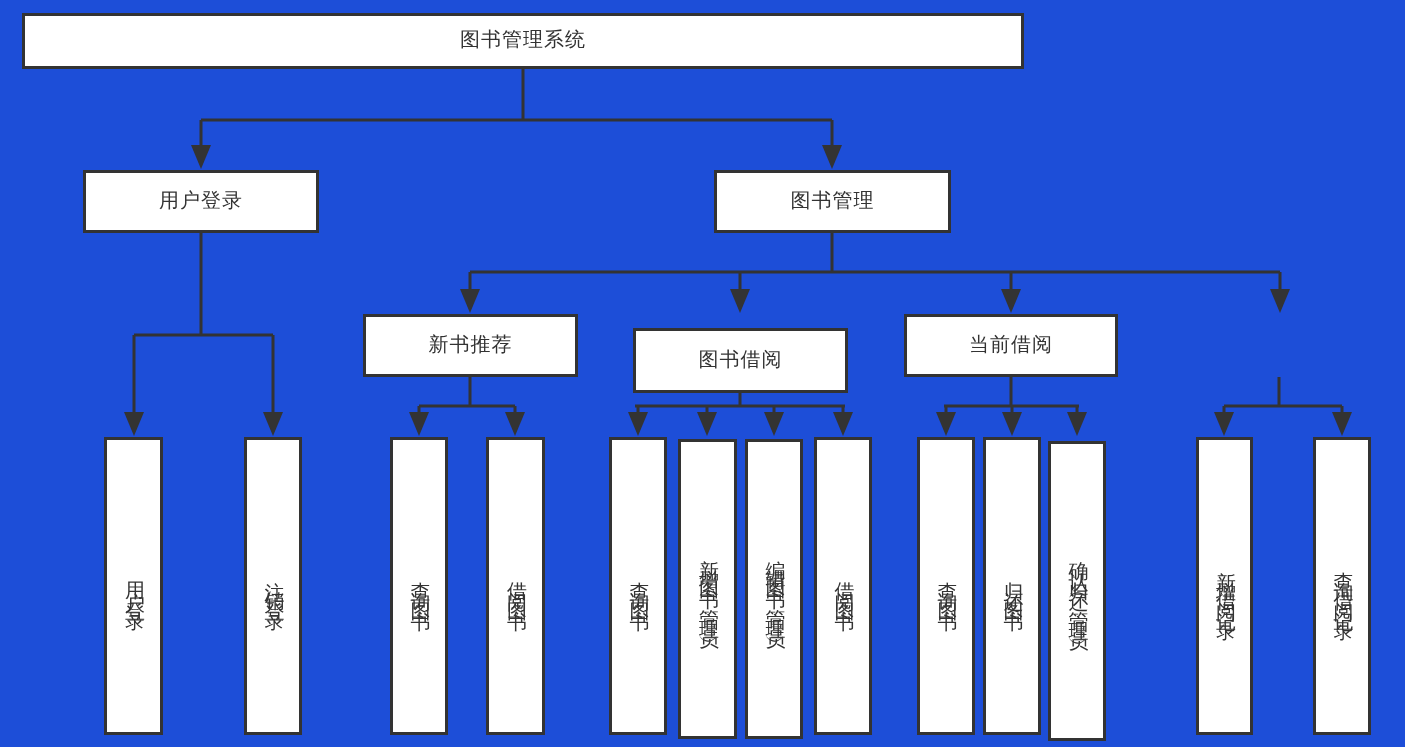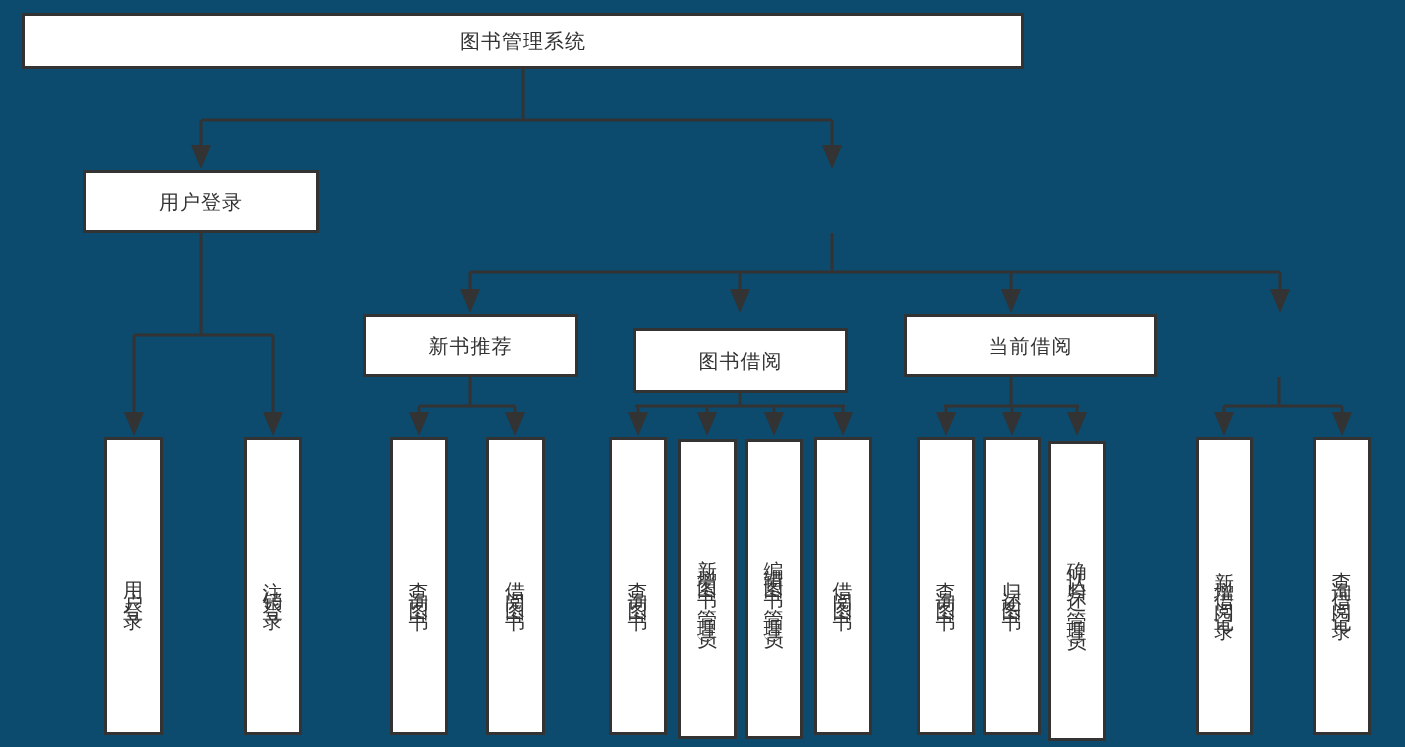--- a/index.html
+++ b/index.html
@@ -1,21 +1,21 @@
 <!DOCTYPE html>
 <html><head>
 <meta charset="utf-8">
 <style>
   html, body { margin: 0; padding: 0; background: #ffffff; }
   #stage {
     position: relative;
     width: 1405px;
     height: 747px;
-    background: #0c4a6e;
-    font-family: Liberation Sans, sans-serif;
+    background: #1d4ed8;
+    font-family: Liberation Mono, monospace;
     overflow: hidden;
   }
   #connectors {
     position: absolute;
     left: 0; top: 0;
     width: 1405px; height: 747px;
     pointer-events: none;
   }
   .node {
     position: absolute;
@@ -101,24 +101,25 @@
     <g>
       <path d="M1279 377 V406 M1224 406 H1342 M1224 406 V414 M1342 406 V414"></path>
       <polygon points="1214,412 1234,412 1224,436" fill="#333333" stroke="none"></polygon>
       <polygon points="1332,412 1352,412 1342,436" fill="#333333" stroke="none"></polygon>
     </g>
   </svg>
 
   <div class="node" style="left:22px; top:13px; width:1002px; height:56px;">图书管理系统</div>
 
   <div class="node" style="left:83px; top:170px; width:236px; height:63px;">用户登录</div>
+  <div class="node" style="left:714px; top:170px; width:237px; height:63px;">图书管理</div>
 
   <div class="node" style="left:363px; top:314px; width:215px; height:63px;">新书推荐</div>
   <div class="node" style="left:633px; top:328px; width:215px; height:65px;">图书借阅</div>
-  <div class="node" style="left:904px; top:314px; width:253px; height:63px;">当前借阅</div>
+  <div class="node" style="left:904px; top:314px; width:214px; height:63px;">当前借阅</div>
 
   <div class="node v" style="left:104px; top:437px; width:59px; height:298px;">用户登录</div>
   <div class="node v" style="left:244px; top:437px; width:58px; height:298px;">注销登录</div>
 
   <div class="node v" style="left:390px; top:437px; width:58px; height:298px;">查询图书</div>
   <div class="node v" style="left:486px; top:437px; width:59px; height:298px;">借阅图书</div>
 
   <div class="node v" style="left:609px; top:437px; width:58px; height:298px;">查询图书</div>
   <div class="node v" style="left:678px; top:439px; width:59px; height:300px;">新增图书（管理员）</div>
   <div class="node v" style="left:745px; top:439px; width:58px; height:300px;">编辑图书（管理员）</div>

